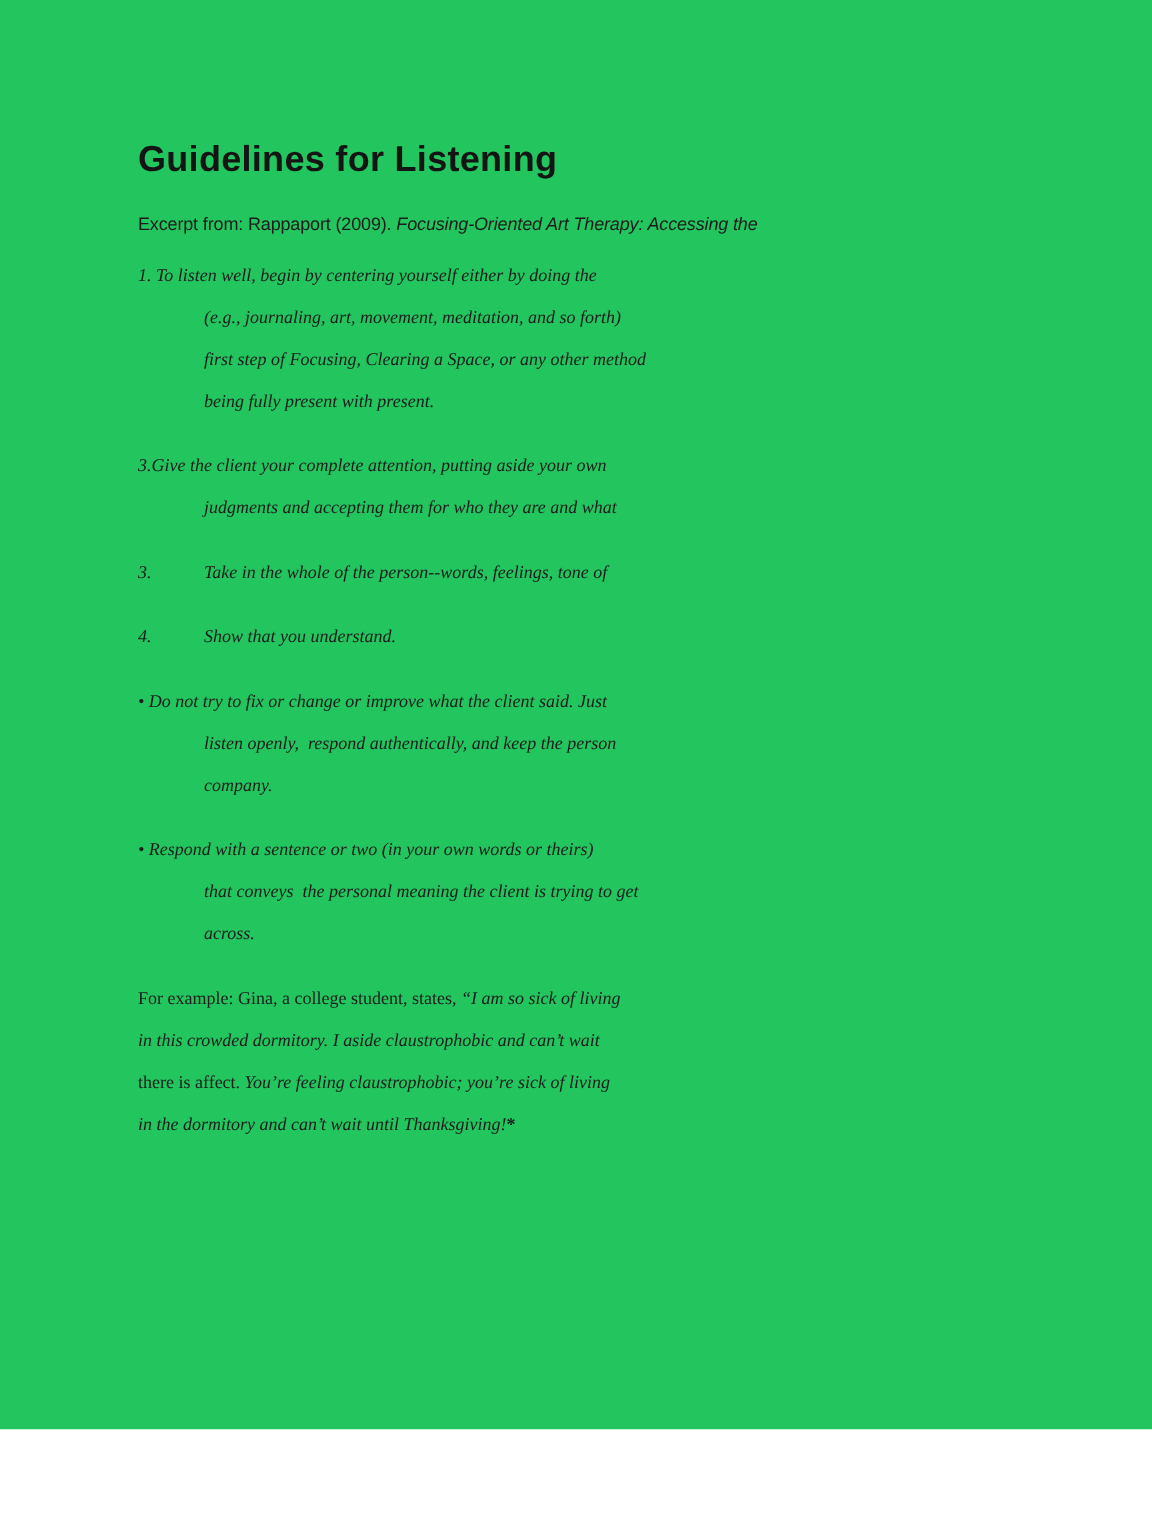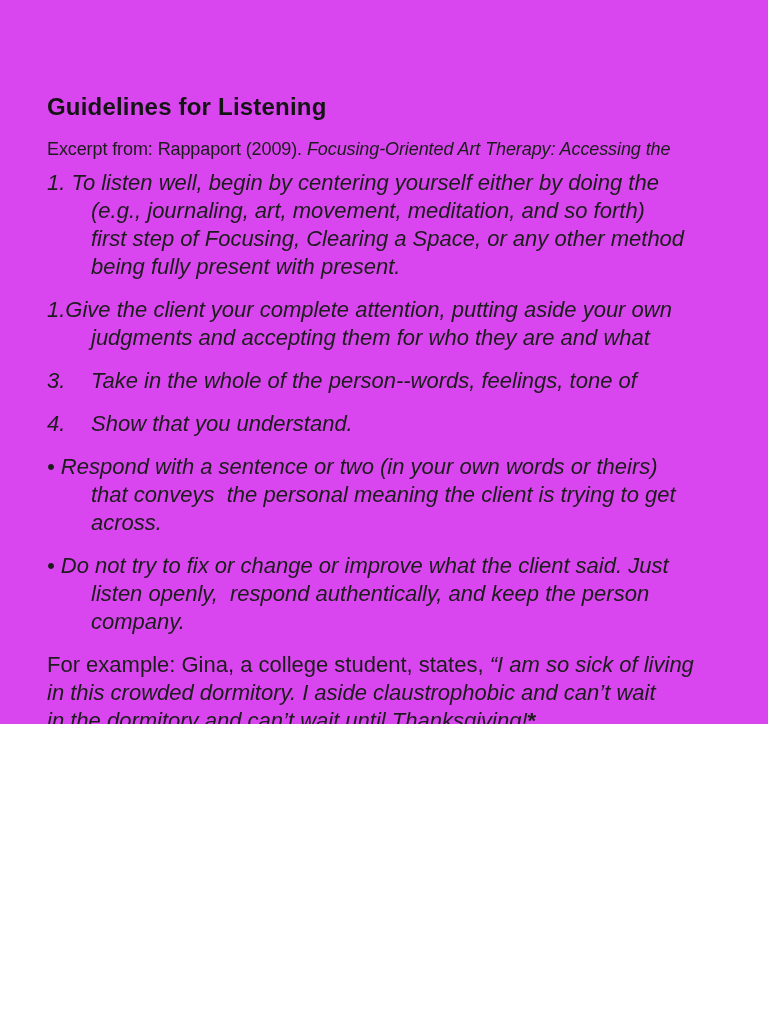--- a/index.html
+++ b/index.html
@@ -3,47 +3,48 @@
 <meta charset="utf-8">
 <style>
   html, body {
     margin: 0;
     padding: 0;
     background: #ffffff;
   }
   .page {
     position: relative;
     width: 768px;
-    height: 724px;
-    background: #d946ef;
+    height: 953px;
+    background: #22c55e;
     box-sizing: border-box;
-    padding: 92px 10px 40px 47px;
+    padding: 92px 10px 40px 92px;
     font-family: "Liberation Sans", sans-serif;
     color: #1c1c1c;
     overflow: hidden;
   }
   h1.doc-title {
     margin: 0 0 14px 0;
     font-size: 24px;
     line-height: 30px;
     font-weight: 700;
     font-style: normal;
     letter-spacing: 0.2px;
     color: #141414;
   }
   .source {
     margin: 0 0 7px 0;
-    font-size: 18px;
+    font-size: 12px;
     line-height: 26px;
     letter-spacing: -0.1px;
   }
   .para {
     margin: 0 0 15px 0;
-    font-size: 22px;
+    font-size: 12px;
     line-height: 28px;
+    font-family: Liberation Serif, serif;
   }
   .line {
     white-space: pre; 
   }
   .line.cont {
     padding-left: 44px; 
   }
   
   .s-i { font-style: italic; }
   .s-r { font-style: normal; }
@@ -61,38 +62,39 @@
     </div>
 
   <div id="doc-body">
       <div class="para">
         <div class="line"><span class="s-i">1. To listen well, begin by centering yourself either by doing the</span></div>
         <div class="line cont"><span class="s-i">(e.g., journaling, art, movement, meditation, and so forth)</span></div>
         <div class="line cont"><span class="s-i">first step of Focusing, Clearing a Space, or any other method</span></div>
         <div class="line cont"><span class="s-i">being fully present with present.</span></div>
       </div>
       <div class="para">
-        <div class="line"><span class="s-i">1.Give the client your complete attention, putting aside your own</span></div>
+        <div class="line"><span class="s-i">3.Give the client your complete attention, putting aside your own</span></div>
         <div class="line cont"><span class="s-i">judgments and accepting them for who they are and what</span></div>
       </div>
       <div class="para">
         <div class="line"><span class="s-n">3.</span><span class="s-i">Take in the whole of the person--words, feelings, tone of</span></div>
       </div>
       <div class="para">
         <div class="line"><span class="s-n">4.</span><span class="s-i">Show that you understand.</span></div>
       </div>
       <div class="para">
+        <div class="line"><span class="s-i">• Do not try to fix or change or improve what the client said. Just</span></div>
+        <div class="line cont"><span class="s-i">listen openly,  respond authentically, and keep the person</span></div>
+        <div class="line cont"><span class="s-i">company.</span></div>
+      </div>
+      <div class="para">
         <div class="line"><span class="s-i">• Respond with a sentence or two (in your own words or theirs)</span></div>
         <div class="line cont"><span class="s-i">that conveys  the personal meaning the client is trying to get</span></div>
         <div class="line cont"><span class="s-i">across.</span></div>
       </div>
       <div class="para">
-        <div class="line"><span class="s-i">• Do not try to fix or change or improve what the client said. Just</span></div>
-        <div class="line cont"><span class="s-i">listen openly,  respond authentically, and keep the person</span></div>
-        <div class="line cont"><span class="s-i">company.</span></div>
-      </div>
-      <div class="para">
         <div class="line"><span class="s-r">For example: Gina, a college student, states, </span><span class="s-i">“I am so sick of living</span></div>
         <div class="line"><span class="s-i">in this crowded dormitory. I aside claustrophobic and can’t wait</span></div>
+        <div class="line"><span class="s-r">there is affect. </span><span class="s-i">You’re feeling claustrophobic; you’re sick of living</span></div>
         <div class="line"><span class="s-i">in the dormitory and can’t wait until Thanksgiving!</span><span class="s-b">*</span></div>
       </div>
     </div>
 </div>
 
 </body></html>

